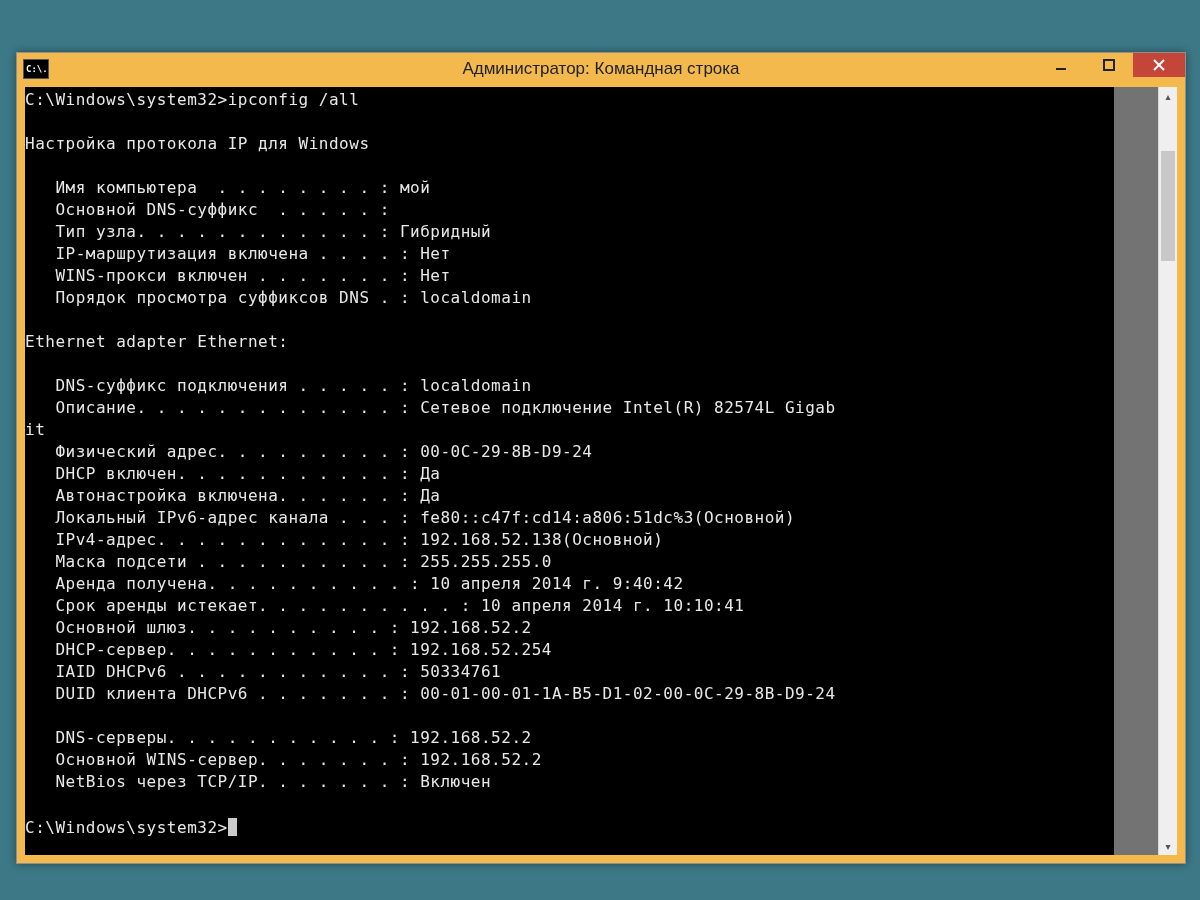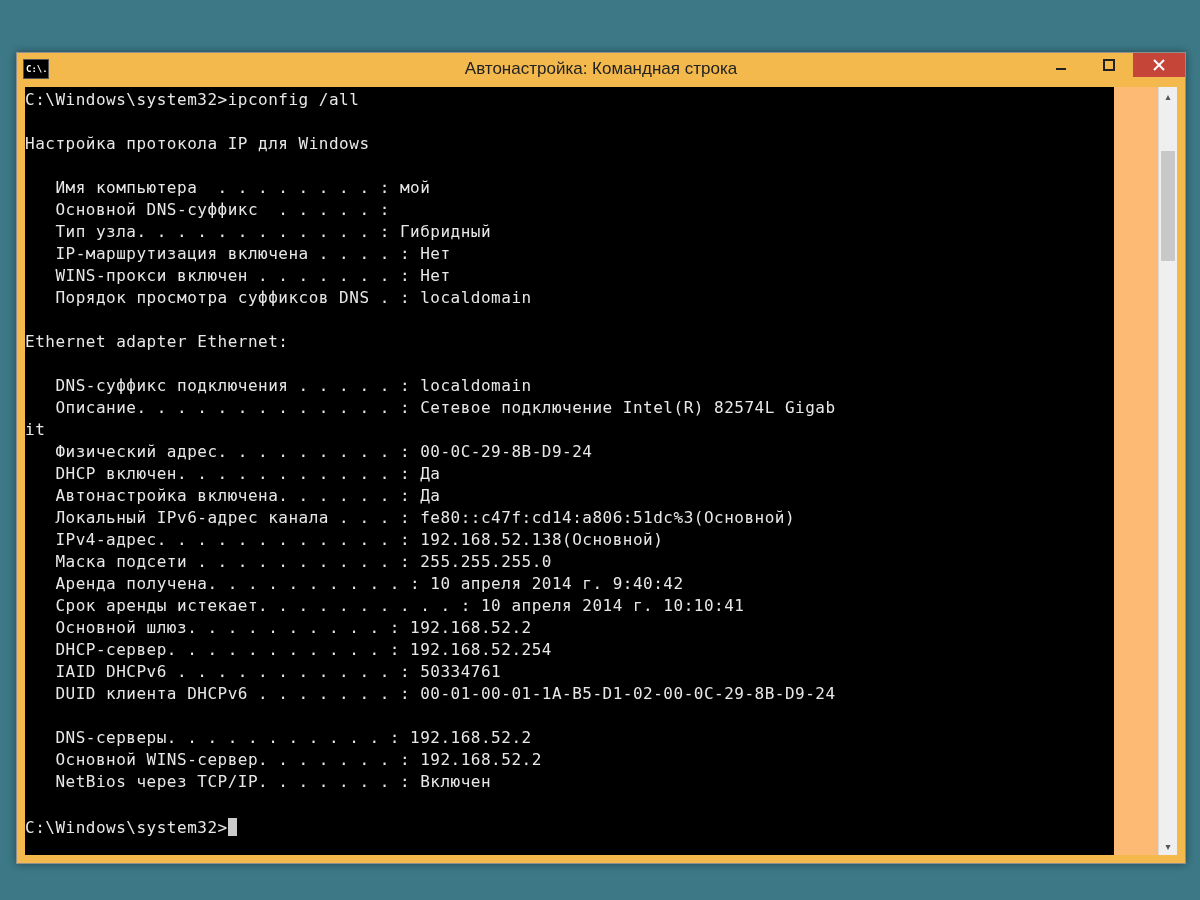--- a/index.html
+++ b/index.html
@@ -52,21 +52,21 @@
     font-size:14px;color:#222;
     cursor:default;
   }
   .winbtn.close{
     background:#c64539;color:#fff;width:52px;font-size:16px;
   }
   .winbtn svg{display:block;}
   .client{
     position:absolute;
     left:8px;right:8px;top:34px;bottom:8px;
-    background:#fdba74;
+    background:#737373;
     display:flex;
     gap:44px;
   }
   .term{
     flex:1;
     background:#000;
     color:#e8e8e8;
     font-family:"Lucida Console","Consolas",monospace;
     font-size:16px;
     line-height:22px;
@@ -98,21 +98,21 @@
 </style>
 </head>
 <body>
 
 <div class="win">
 
   <div class="titlebar">
     <div class="icon-box">
       <span>C:\.</span>
     </div>
-    <div class="title">Автонастройка: Командная строка</div>
+    <div class="title">Администратор: Командная строка</div>
     <div class="winbtns">
       <div class="winbtn">
         <svg width="12" height="12">
             <line x1="1" y1="10" x2="11" y2="10" stroke="#222" stroke-width="2"></line>
           </svg>
       </div>
       <div class="winbtn">
         <svg width="12" height="12">
             <rect x="1" y="1" width="10" height="10" fill="none" stroke="#222" stroke-width="2"></rect>
           </svg>

